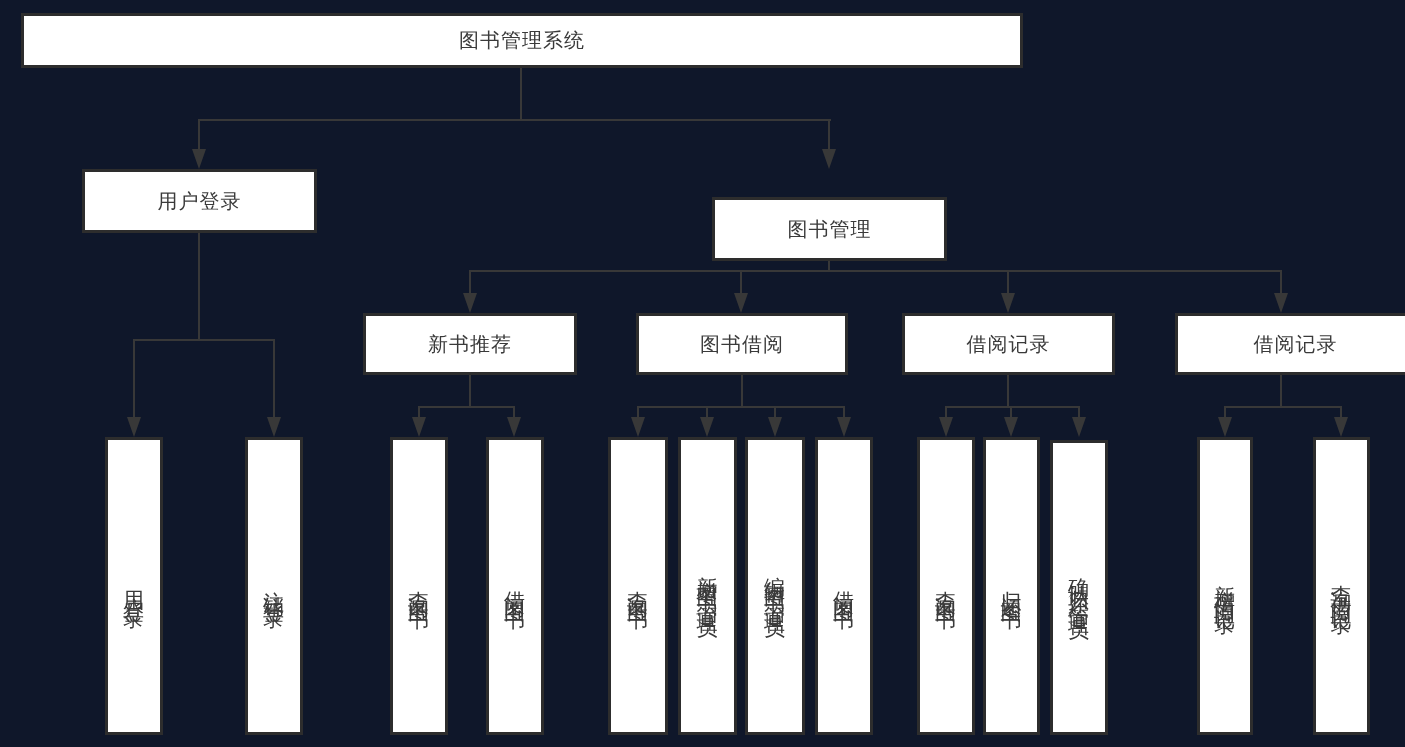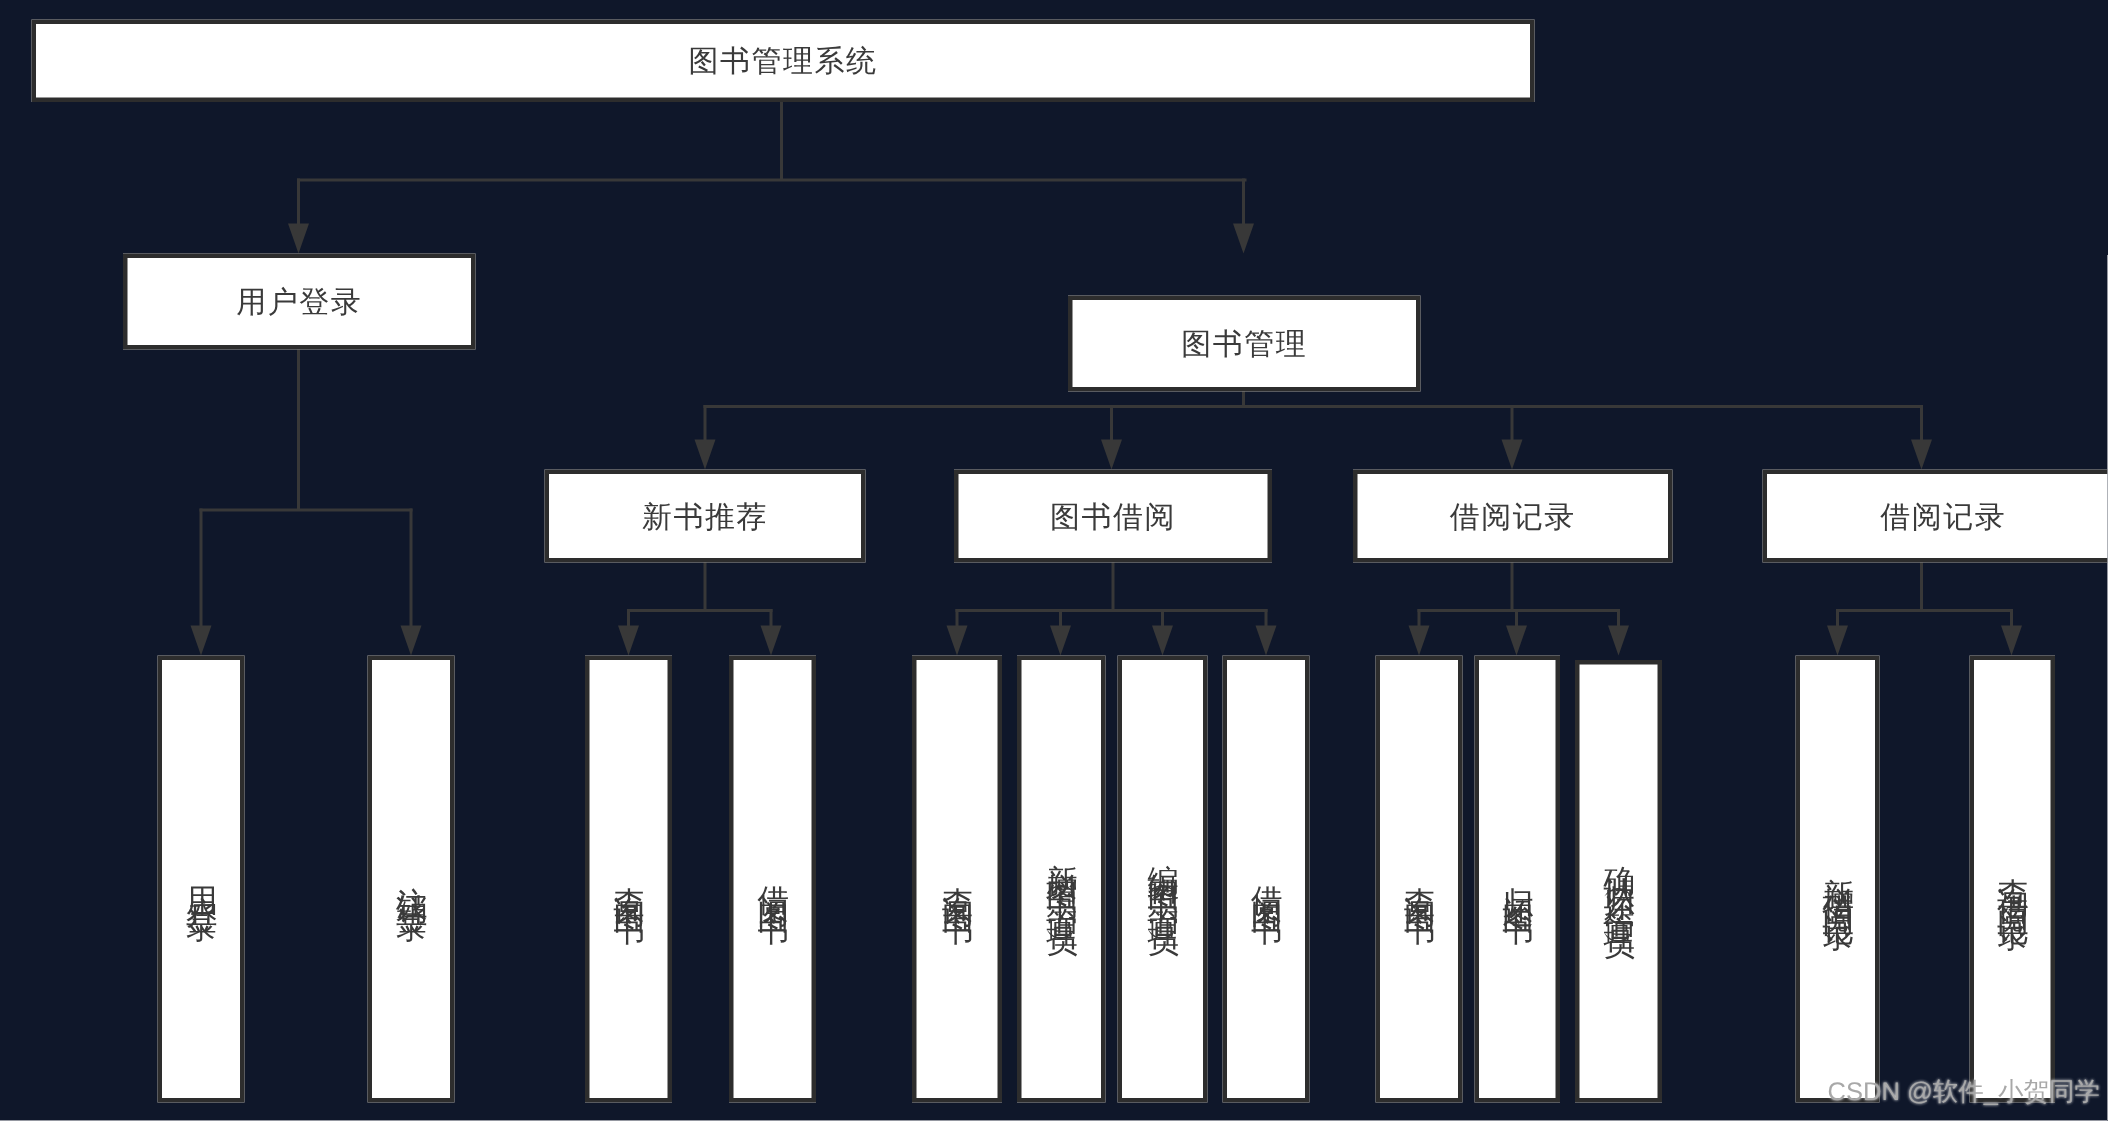--- a/index.html
+++ b/index.html
@@ -157,15 +157,14 @@
   <div class="leaf" style="left:1050px;top:440px;width:58px;height:295px;">
     <span class="vtext">确认归还（管理员）</span>
   </div>
   <div class="leaf" style="left:1197px;top:437px;width:56px;height:298px;">
     <span class="vtext">新增借阅记录</span>
   </div>
   <div class="leaf" style="left:1313px;top:437px;width:57px;height:298px;">
     <span class="vtext">查询借阅记录</span>
   </div>
 
-  <div id="watermark">CSDN @软件_小贺同学</div>
 
 </div>
 
 </body></html>

